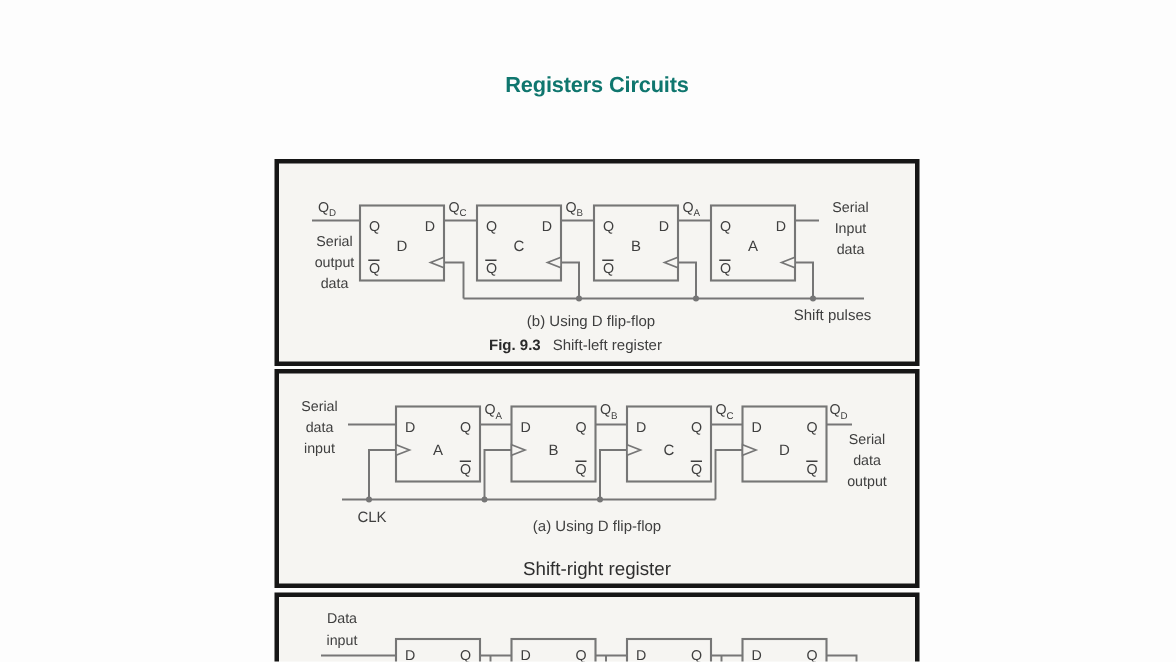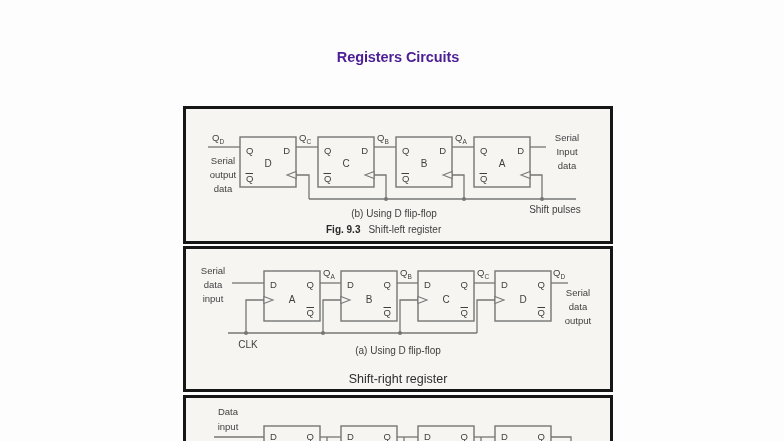--- a/index.html
+++ b/index.html
@@ -3,21 +3,21 @@
 <meta charset="utf-8">
 <style>
   html,body{margin:0;padding:0;}
   body{
     width:784px;height:441px;position:relative;overflow:hidden;
     background:#fdfdfd;
     font-family:"Liberation Sans",sans-serif;
   }
   .page-title{
     position:absolute;left:183px;width:430px;top:49px;
-    text-align:center;font-size:14.5px;font-weight:bold;color:#4c1d95;
+    text-align:center;font-size:14.5px;font-weight:bold;color:#0f766e;
     letter-spacing:-0.1px;
   }
   .panel{
     position:absolute;left:183px;width:424px;
     background:#f6f5f2;border:3px solid #161616;
   }
   .panel svg{display:block;}
   text{fill:#3f3f3f;font-family:"Liberation Sans",sans-serif;}
   .lbl{font-size:9.5px;}
   .ff-letter{font-size:10px;}

